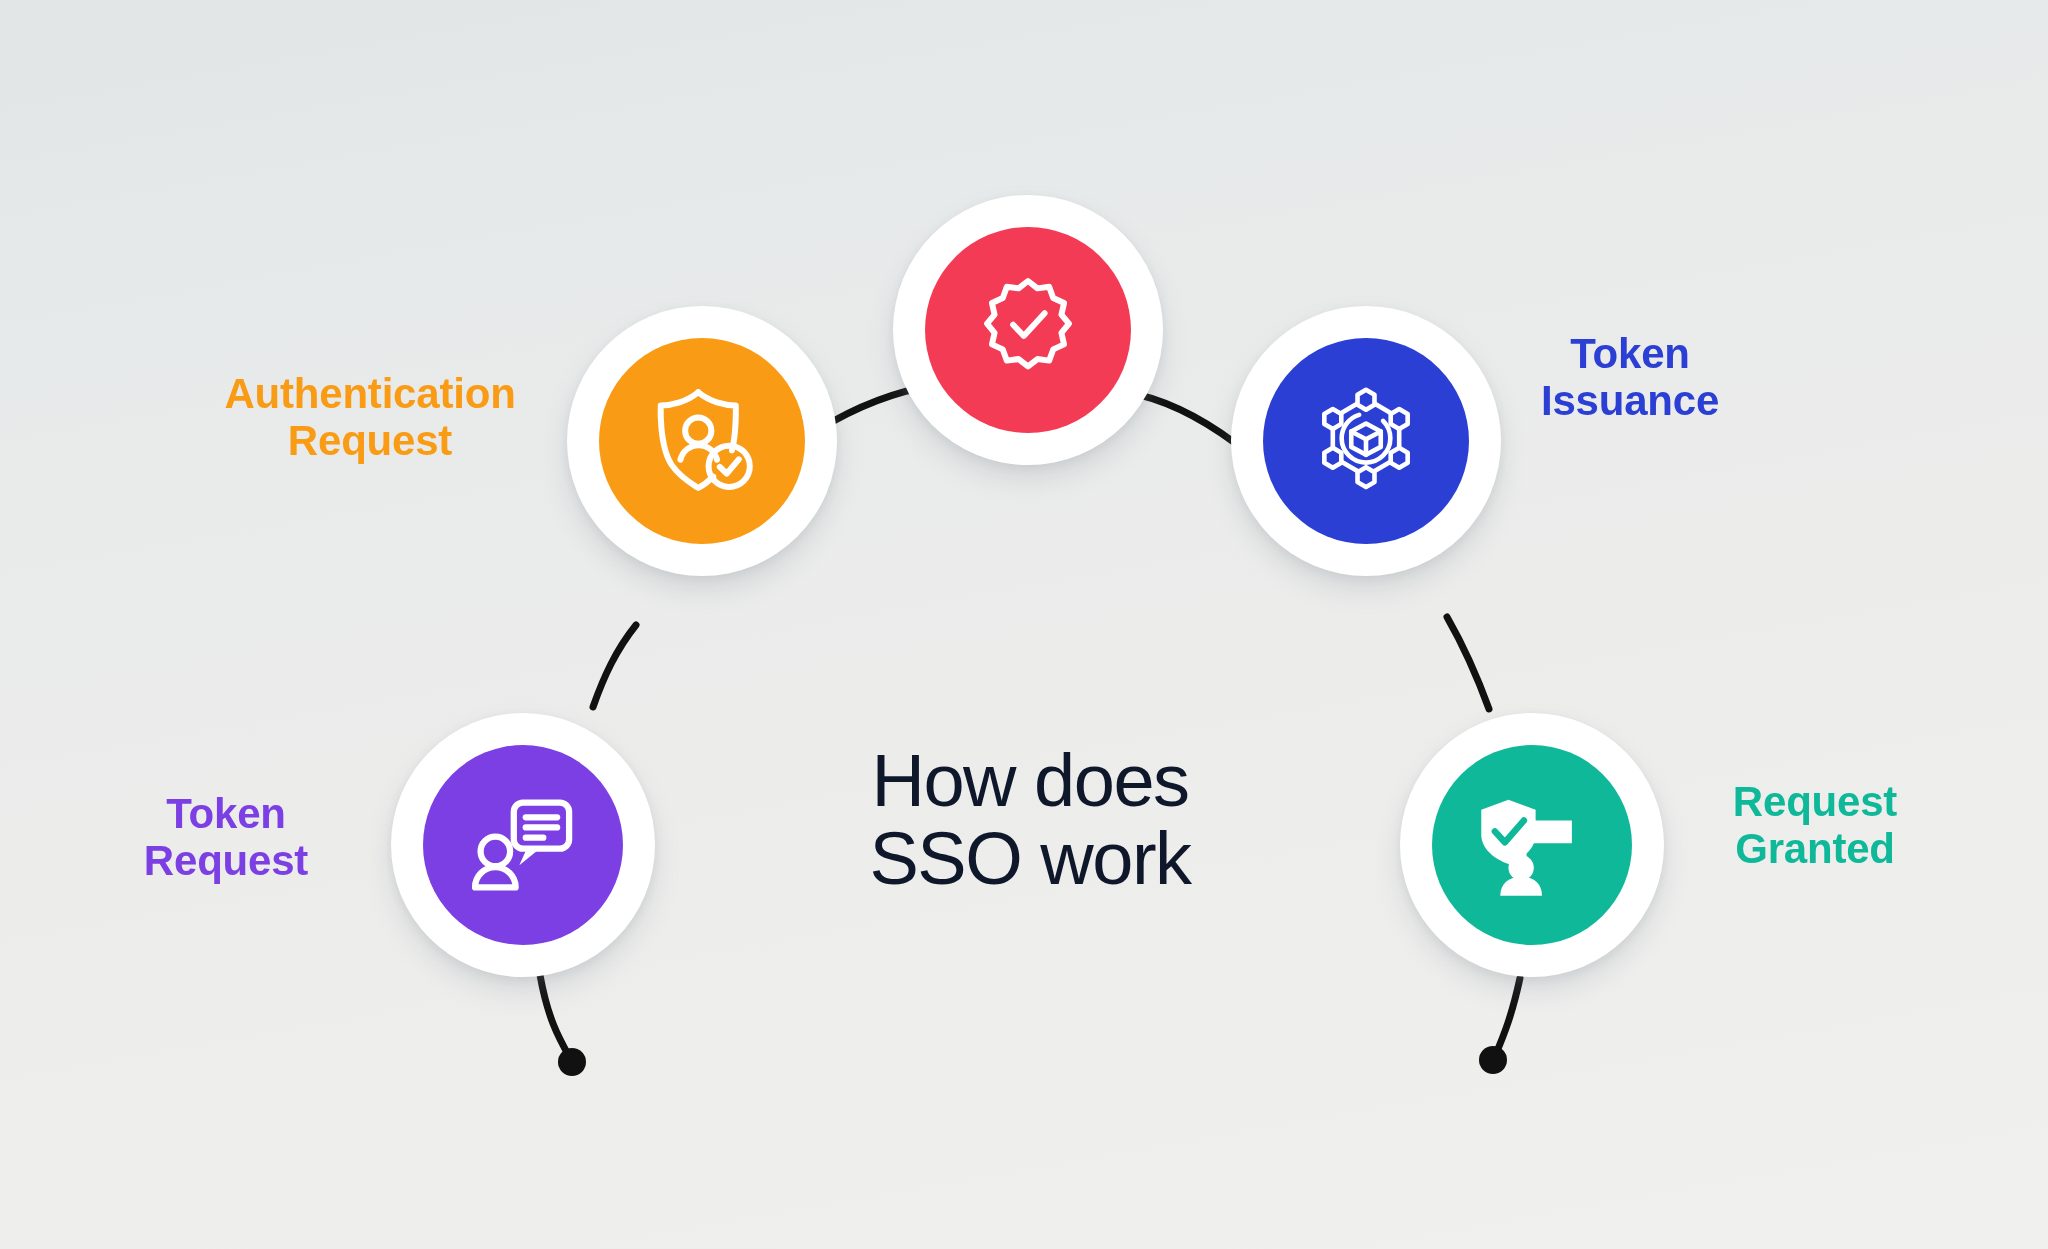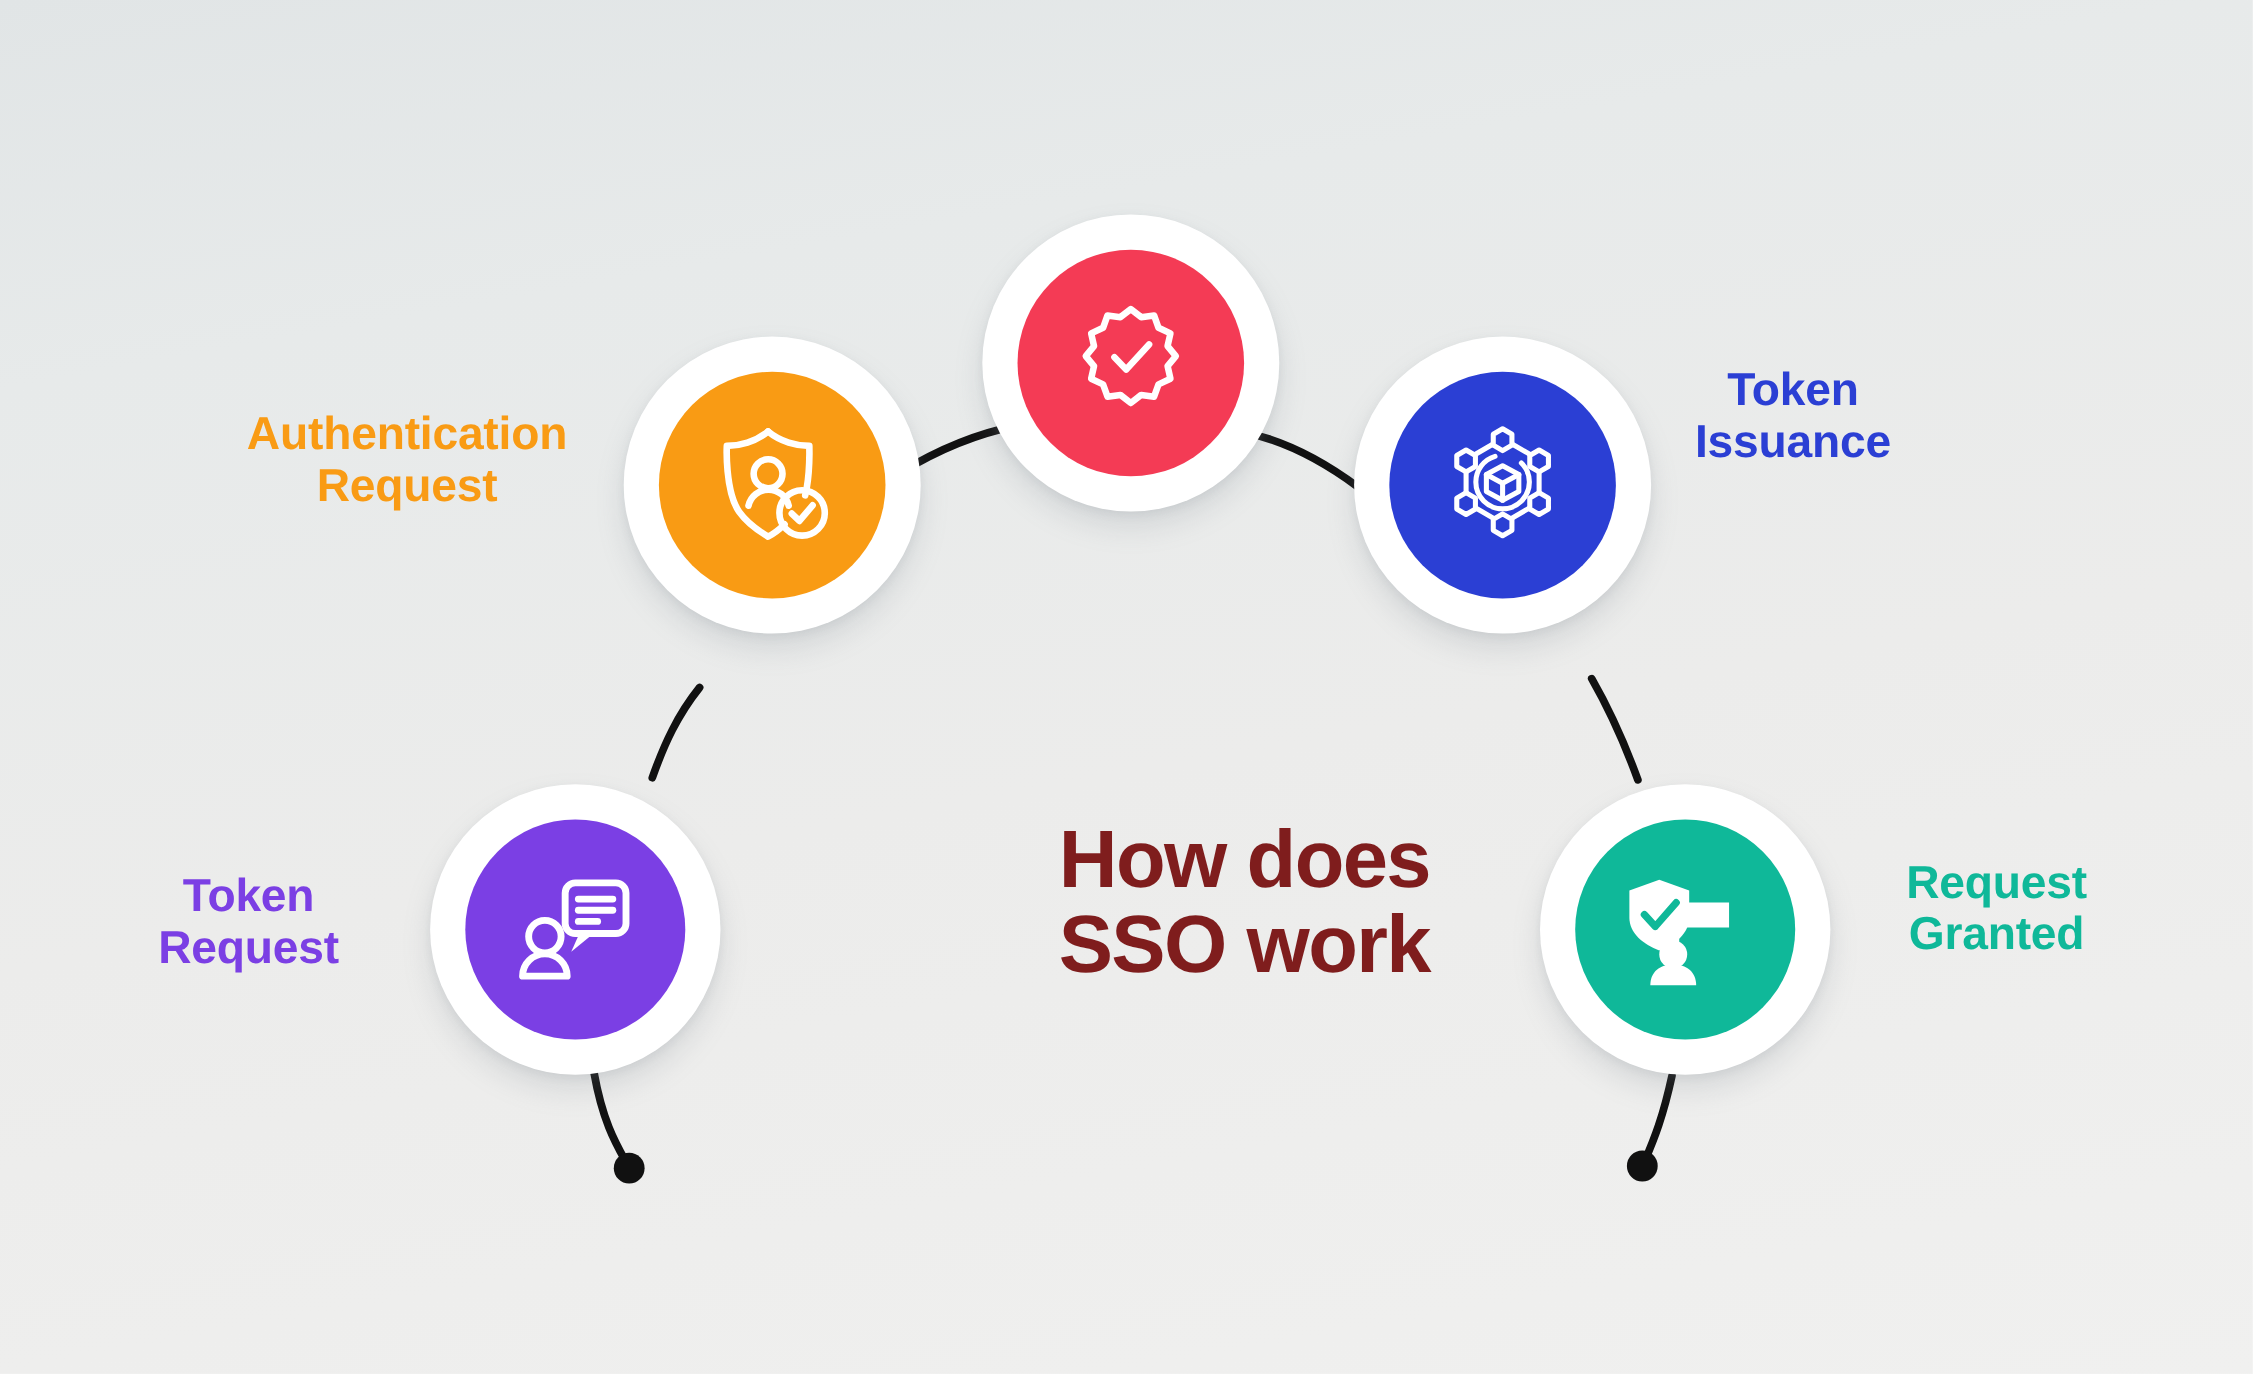--- a/index.html
+++ b/index.html
@@ -83,25 +83,25 @@
   .label.access { left: 1690px; top: 778px;  width: 250px; text-align: center; font-size: 42px; }
 
   
   #title {
     position: absolute;
     left: 760px;
     top: 742px;
     width: 540px;
     z-index: 4;
     font-size: 74px;
-    font-weight: 700;
+    font-weight: 400;
     line-height: 1.06;
     letter-spacing: -1.5px;
-    color: #7f1d1d;
-    text-align: right;
+    color: #0f172a;
+    text-align: center;
     white-space: pre-line;
   }
 </style>
 </head>
 <body>
 
 <div id="stage">
 
   <svg id="connectors" viewBox="0 0 2048 1249" width="2048" height="1249">
     <g fill="none" stroke="#111111" stroke-width="7" stroke-linecap="round">

